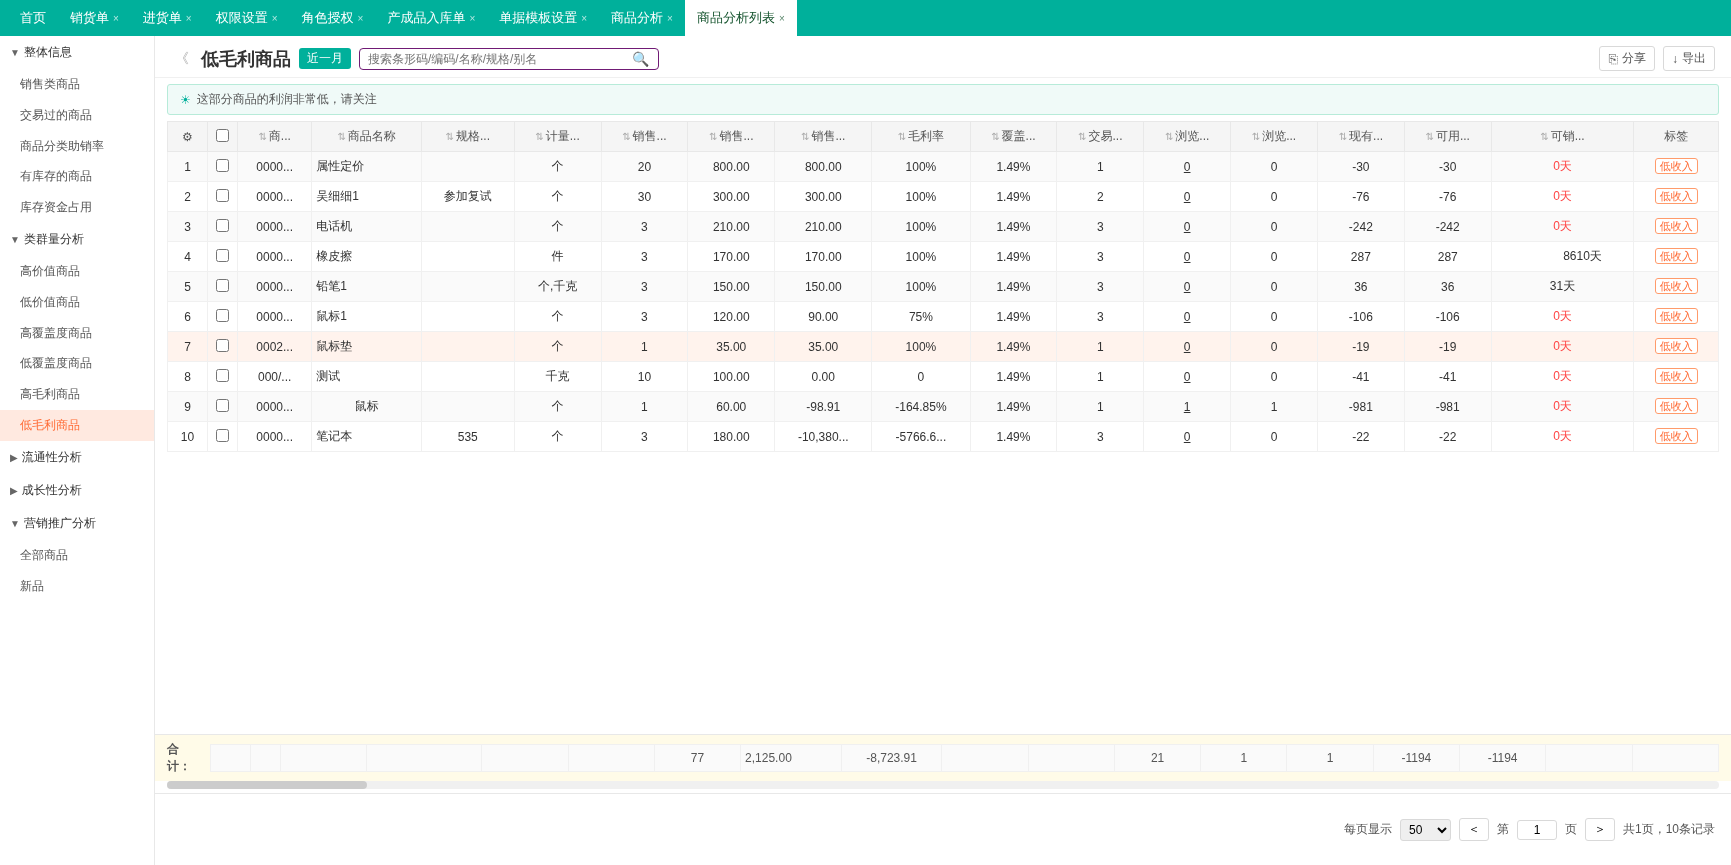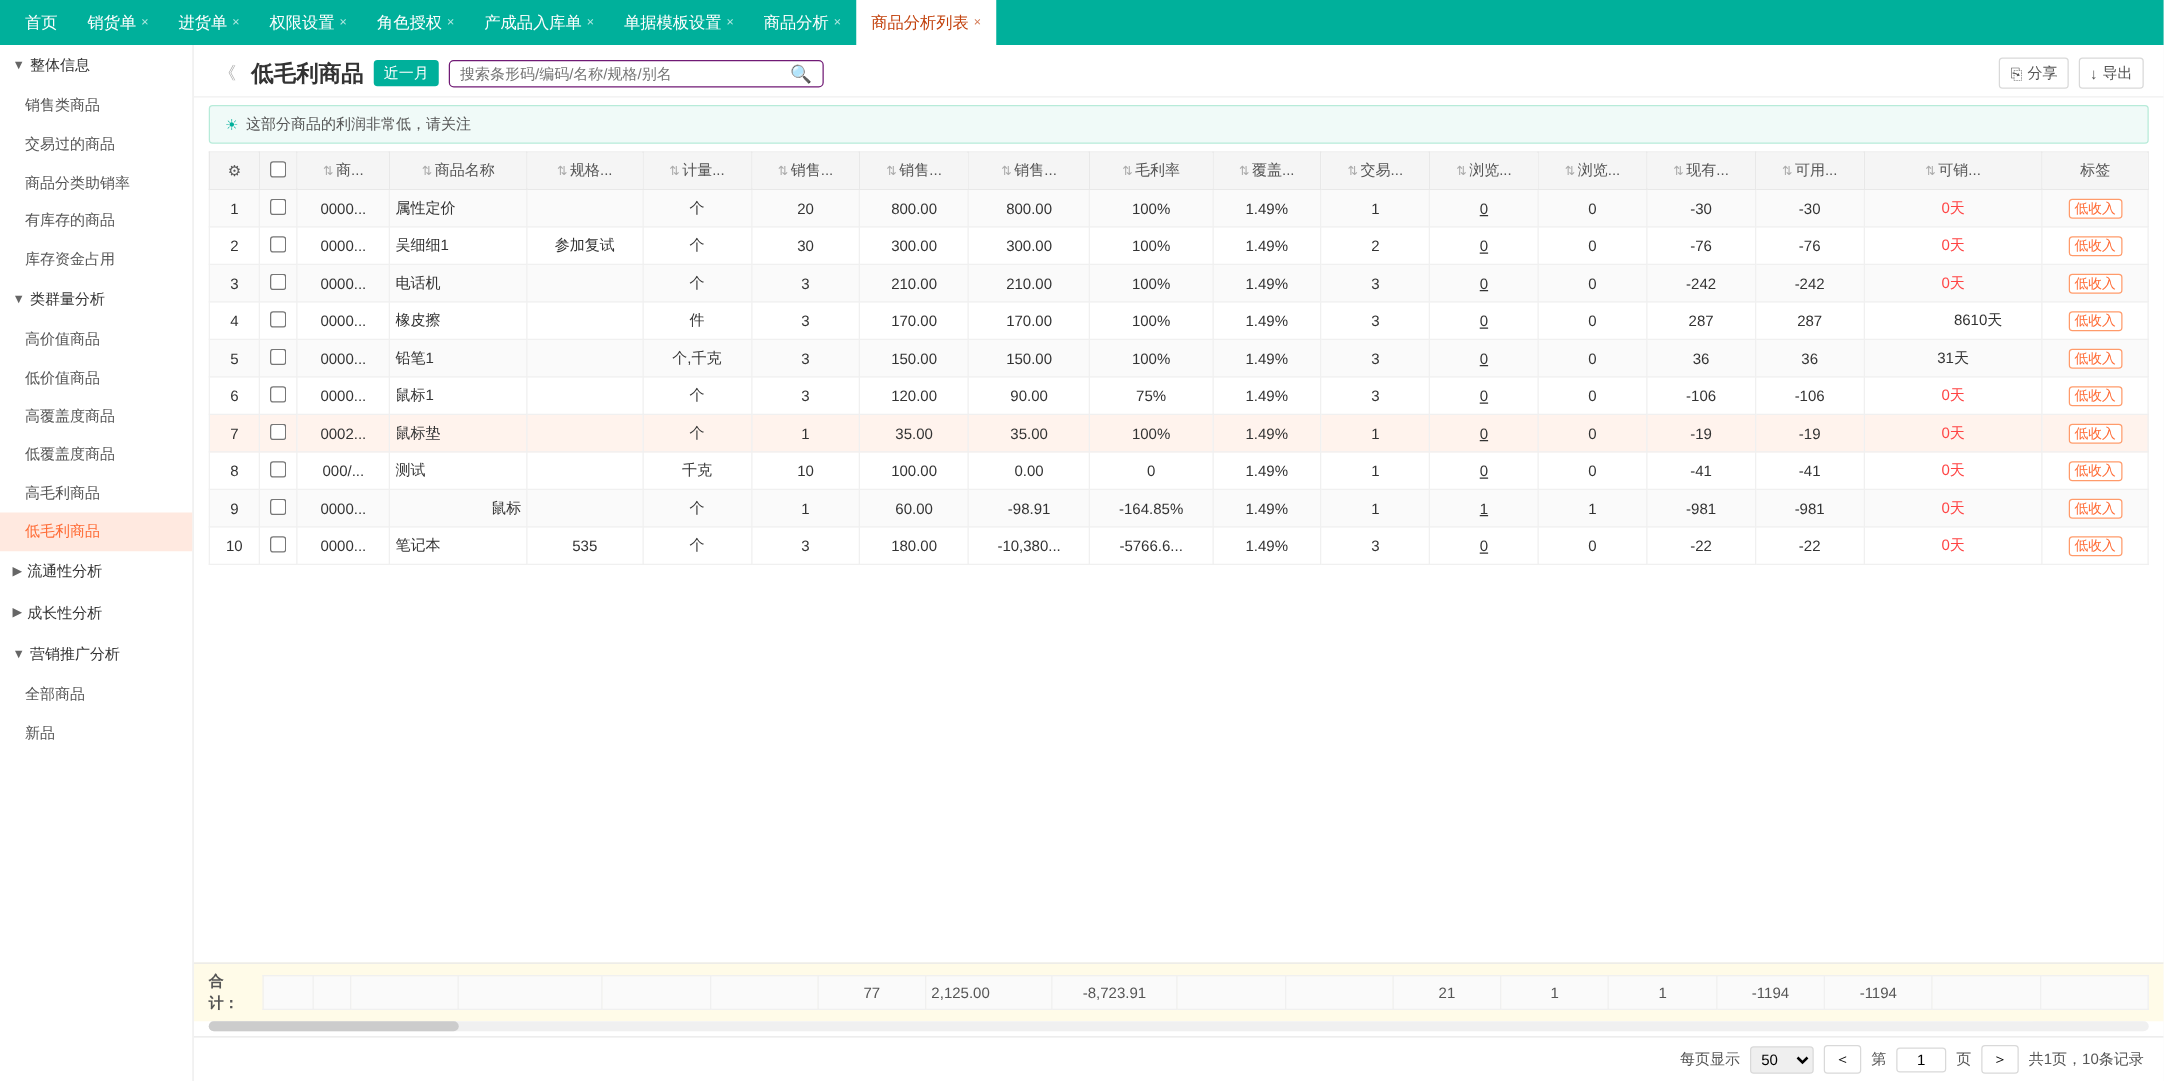--- a/index.html
+++ b/index.html
@@ -16,21 +16,21 @@
     .top-nav .nav-item {
       color: #fff;
       padding: 0 12px;
       height: 36px;
       display: flex;
       align-items: center;
       cursor: pointer;
       font-size: 13px;
       white-space: nowrap;
     }
-    .top-nav .nav-item.active { background: #fff; color: #c2410c; }
+    .top-nav .nav-item.active { background: #fff; color: #14532d; }
     .top-nav .nav-item .close-x {
       margin-left: 4px;
       font-size: 10px;
       opacity: 0.7;
     }
     
     
     .main-layout {
       display: flex;
       height: calc(100vh - 36px);
@@ -200,21 +200,21 @@
       font-size: 12px;
       color: #555;
     }
     .footer-label { font-weight: bold; margin-right: 8px; }
     
     
     .pagination-bar {
       display: flex;
       align-items: center;
       justify-content: flex-end;
-      padding: 6px 16px;
+      padding: 24px 16px;
       border-top: 1px solid #e8e8e8;
       background: #fff;
       font-size: 12px;
       color: #555;
       gap: 8px;
     }
     .page-size-select {
       border: 1px solid #d9d9d9;
       border-radius: 3px;
       padding: 2px 4px;
@@ -558,21 +558,21 @@
       <td>0</td>
       <td>-41</td>
       <td>-41</td>
       <td style="color:#ff4444;">0天</td>
       <td><span class="tag-badge">低收入</span></td>
     </tr>
             <tr>
       <td>9</td>
       <td><input type="checkbox" style=""></td>
       <td>0000...</td>
-      <td style="text-align:right;">鼠标</td>
+      <td style="text-align:center;">鼠标</td>
       <td></td>
       <td>个</td>
       <td>1</td>
       <td>60.00</td>
       <td>-98.91</td>
       <td>-164.85%</td>
       <td>1.49%</td>
       <td>1</td>
       <td style="text-decoration:underline; cursor:pointer;">1</td>
       <td>1</td>

